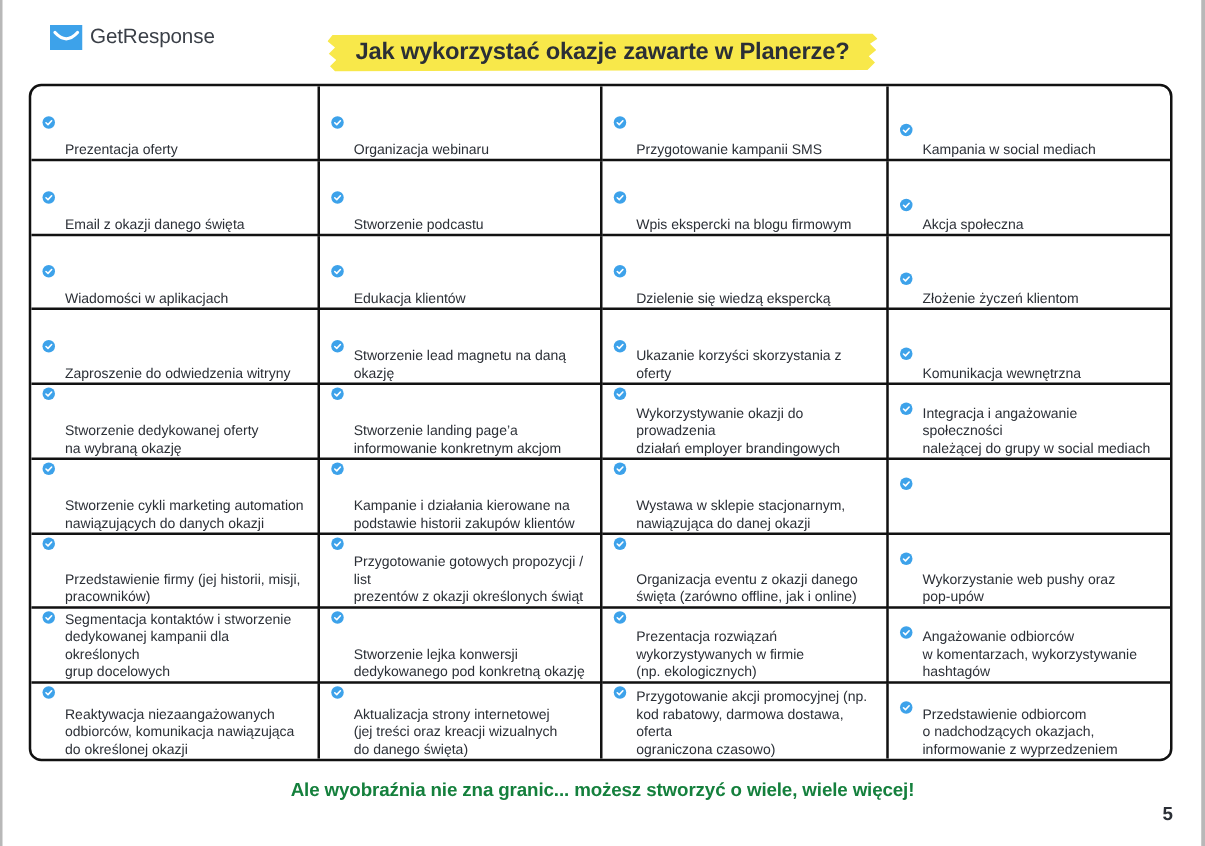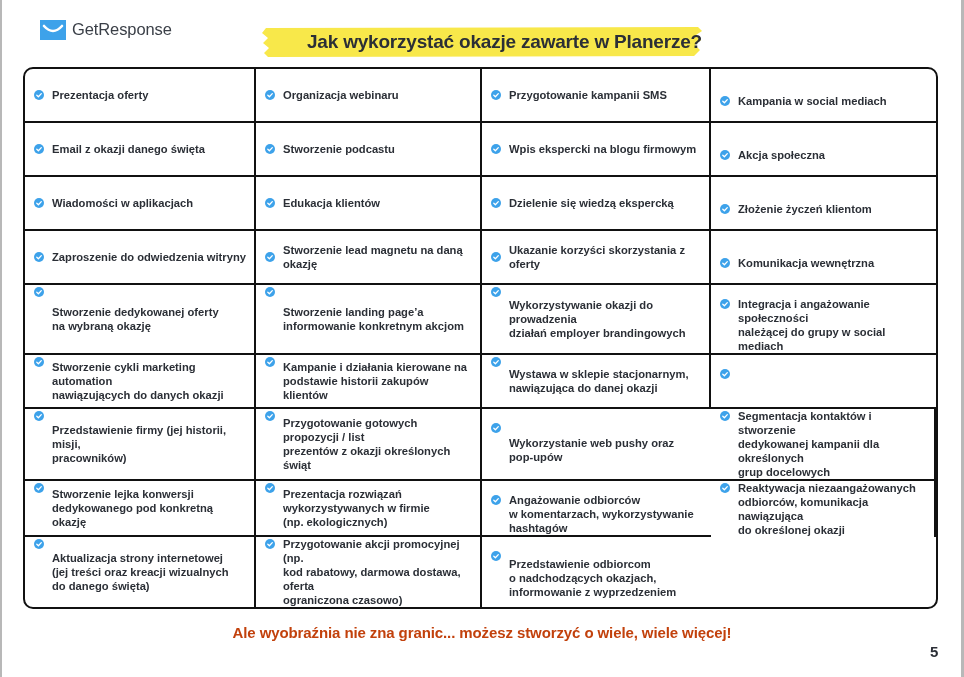--- a/index.html
+++ b/index.html
@@ -12,55 +12,54 @@
     .edge-left { position: absolute; left: 0; top: 0; width: 2px; height: 677px; background: #b8b8b8; }
     .edge-right { position: absolute; left: 961px; top: 0; width: 3px; height: 677px; background: #b8b8b8; }
 
     .logo { position: absolute; left: 40px; top: 20px; display: flex; }
     .logo-icon { width: 26px; height: 20px; margin-right: 6px; }
     .logo-text { font-size: 16.5px; color: #3a3f47; font-weight: 500; letter-spacing: -0.1px; }
 
     .title-wrap { position: absolute; left: 262px; top: 26px; width: 440px; height: 32px; }
     .title-bg { position: absolute; inset: 0; }
     .title {
-      position: absolute; left: 0; right: 0; top: 5px; text-align: right;
+      position: absolute; left: 0; right: 0; top: 5px; text-align: center;
       font-size: 19px; font-weight: bold; color: #2b2f36; letter-spacing: -0.2px;
     }
 
     .grid {
       position: absolute; left: 23px; top: 67px; width: 915px; height: 542px;
       border: 2px solid #111; border-radius: 10px; box-sizing: border-box;
       display: grid;
       grid-template-columns: 231px 226px 229px 1fr;
       grid-template-rows: repeat(9, 1fr);
       overflow: hidden;
     }
     .cell {
       border-right: 2px solid #111; border-bottom: 2px solid #111;
-      display: flex; align-items: center; padding: 0 8px 0 9px;
+      display: flex; align-items: flex-end; padding: 0 8px 0 9px;
       box-sizing: border-box;
-      font-weight: bold;
     }
     .cell.last-col { border-right: none; margin-top: 12px; }
     .cell.last-row { border-bottom: none; }
     .check {
       width: 10px; height: 10px; border-radius: 50%; background: #3da2ea;
       flex: 0 0 10px; margin-right: 8px; align-self: flex-start;
       position: relative;
     }
     .check svg { position: absolute; left: 0; top: 0; }
     .cell-text {
       font-size: 11.2px; line-height: 14px; color: #2b2f36; white-space: pre-line;
     }
     .cell.one-line .check { align-self: center; }
     .cell:not(.one-line) .check { margin-top: 2px; }
 
     .footer {
       position: absolute; left: 0; width: 964px; top: 624px; text-align: center;
-      font-size: 15px; font-weight: bold; color: #c2410c; letter-spacing: -0.1px;
+      font-size: 15px; font-weight: bold; color: #15803d; letter-spacing: -0.1px;
       padding-left: 0;
     }
     .page-number {
       position: absolute; left: 930px; top: 643px; font-size: 15px; font-weight: bold; color: #2b2f36;
     }
   </style>
 </head>
 <body>
 
 <div class="edge-left"></div>
@@ -292,20 +291,29 @@
     </div>
     <div class="cell">
       <span class="check">
         <svg width="10" height="10" viewBox="0 0 10 10">
           <path d="M2.8 5.2 L4.4 6.7 L7.3 3.6" fill="none" stroke="#fff" stroke-width="1.3" stroke-linecap="round" stroke-linejoin="round"></path>
         </svg>
       </span>
       <span class="cell-text">Przygotowanie gotowych propozycji / list
 prezentów z okazji określonych świąt</span>
     </div>
+    <div class="cell">
+      <span class="check">
+        <svg width="10" height="10" viewBox="0 0 10 10">
+          <path d="M2.8 5.2 L4.4 6.7 L7.3 3.6" fill="none" stroke="#fff" stroke-width="1.3" stroke-linecap="round" stroke-linejoin="round"></path>
+        </svg>
+      </span>
+      <span class="cell-text">Organizacja eventu z okazji danego
+święta (zarówno offline, jak i online)</span>
+    </div>
     <div class="cell last-col">
       <span class="check">
         <svg width="10" height="10" viewBox="0 0 10 10">
           <path d="M2.8 5.2 L4.4 6.7 L7.3 3.6" fill="none" stroke="#fff" stroke-width="1.3" stroke-linecap="round" stroke-linejoin="round"></path>
         </svg>
       </span>
       <span class="cell-text">Wykorzystanie web pushy oraz
 pop-upów</span>
     </div>
     <div class="cell">

